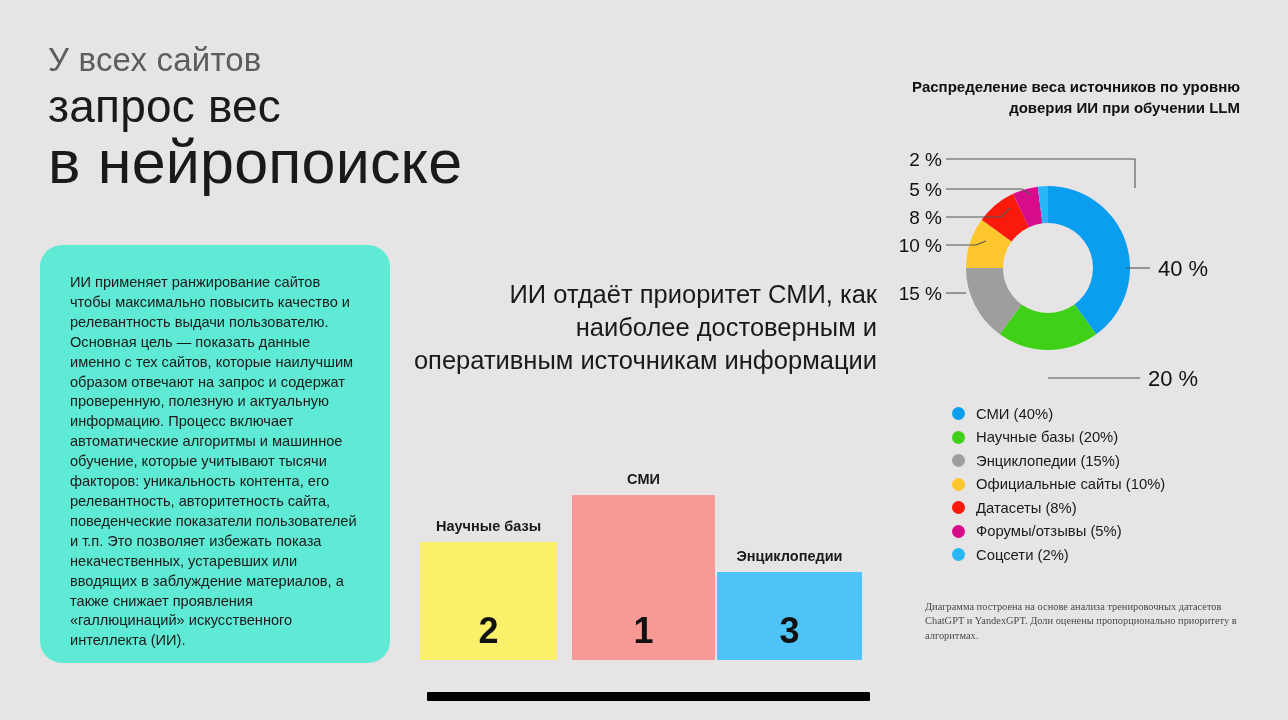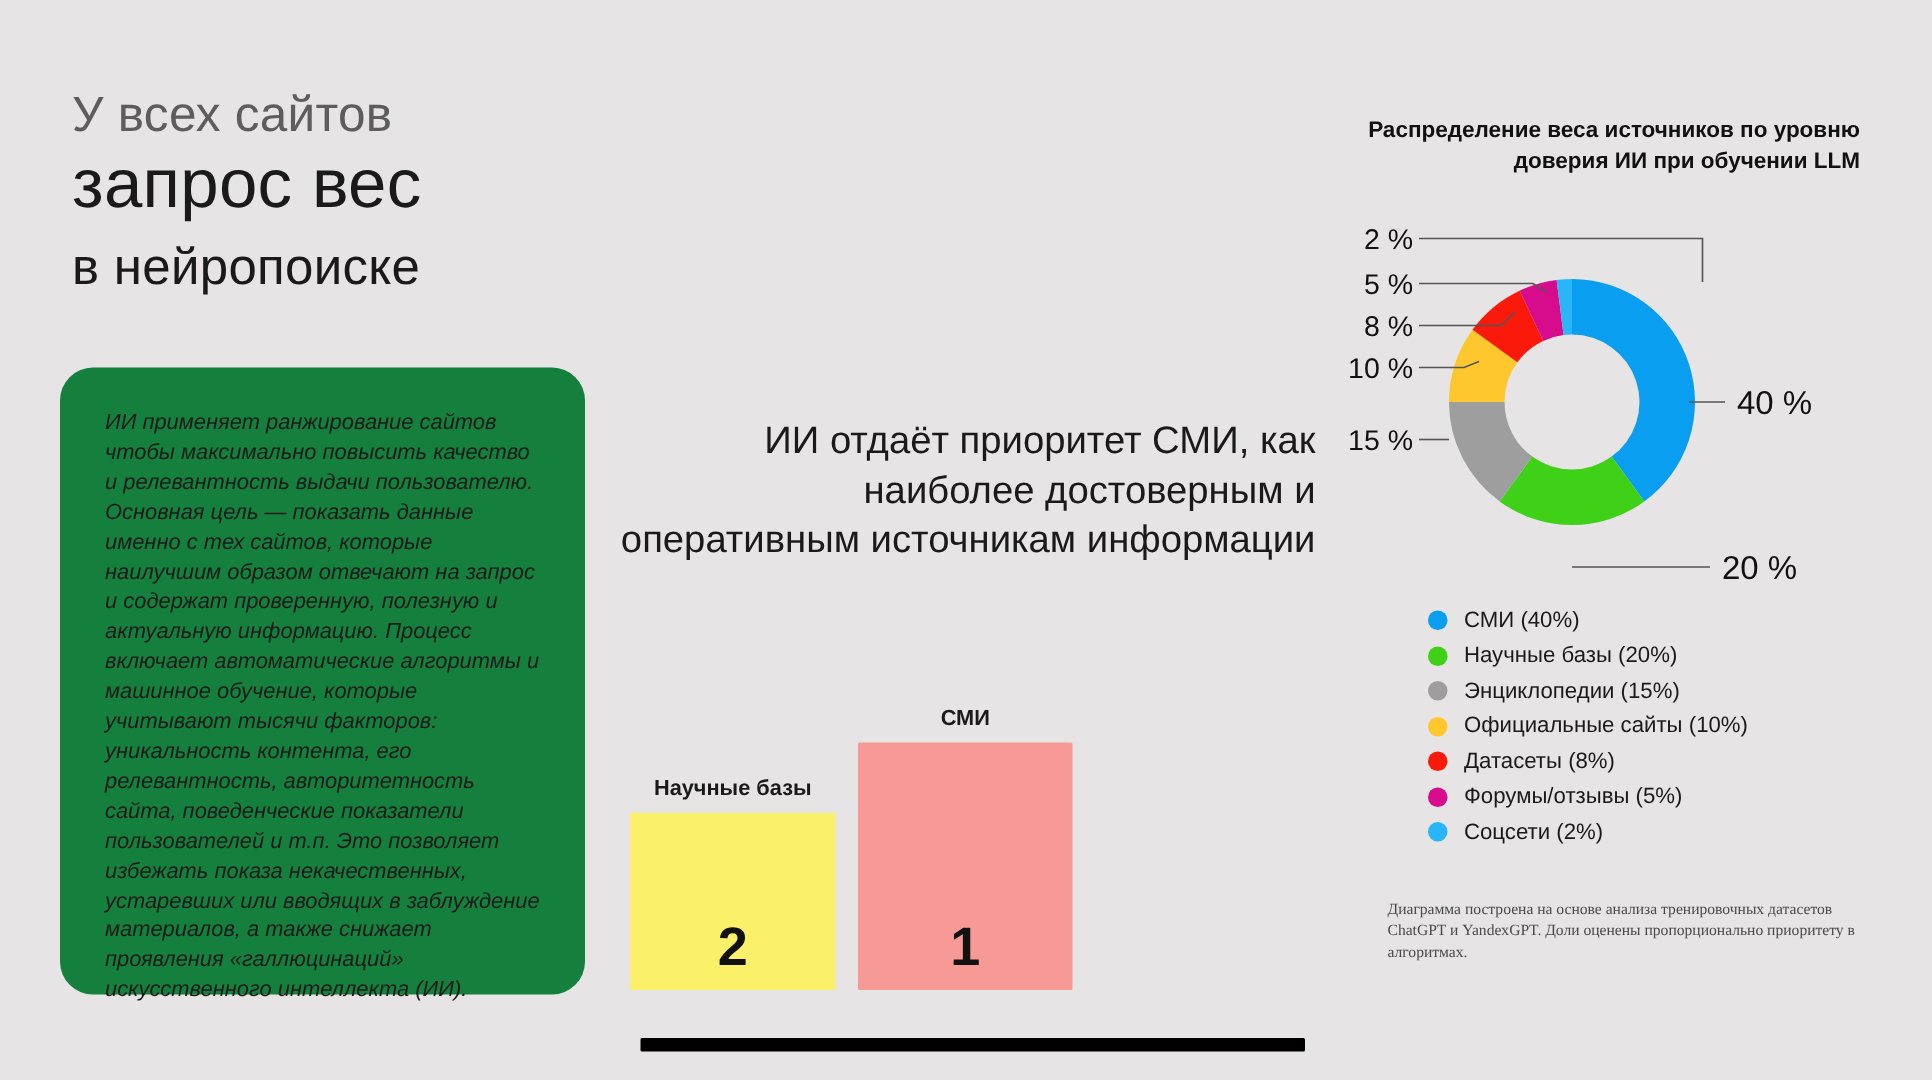--- a/index.html
+++ b/index.html
@@ -13,57 +13,56 @@
     font-family: "Liberation Sans", sans-serif;
     overflow: hidden;
     position: relative;
     color: #111;
   }
 
   
   #heading {
     position: absolute;
     left: 48px;
-    top: 56px;
+    top: 40px;
     width: 620px;
   }
   #heading .line1 {
     font-size: 33px;
     line-height: 40px;
     font-weight: 300;
     color: #5d5d5d;
     letter-spacing: 0.2px;
   }
   #heading .line2 {
     font-size: 46px;
     line-height: 52px;
     font-weight: 300;
     color: #1a1a1a;
     letter-spacing: 0.2px;
   }
   #heading .line3 {
-    font-size: 34px;
+    font-size: 61px;
     line-height: 60px;
     font-weight: 300;
     color: #1a1a1a;
     letter-spacing: 0.2px;
   }
 
   
   #text-card {
     position: absolute;
     left: 40px;
     top: 245px;
     width: 350px;
     height: 418px;
-    background: #15803d;
+    background: #5eead4;
     border-radius: 22px;
     box-sizing: border-box;
     padding: 28px 26px 22px 30px;
-    font-style: italic;
   }
   #text-card p {
     margin: 0;
     font-size: 14.6px;
     line-height: 19.9px;
     color: #1a1a1a;
   }
 
   
   #center-title {
@@ -205,20 +204,25 @@
     <div class="bar-rect" style="height:118px; background:#fbf06a;"></div>
     <div class="bar-value">2</div>
   </div>
 
   <div class="bar-col" style="left:152px; width:143px; height:205px;">
     <div class="bar-label" style="bottom:173px;">СМИ</div>
     <div class="bar-rect" style="height:165px; background:#f79a96;"></div>
     <div class="bar-value">1</div>
   </div>
 
+  <div class="bar-col" style="left:297px; width:145px; height:205px;">
+    <div class="bar-label" style="bottom:96px;">Энциклопедии</div>
+    <div class="bar-rect" style="height:88px; background:#4ec3f7;"></div>
+    <div class="bar-value">3</div>
+  </div>
 
 </div>
 
 <div id="baseline"></div>
 
 <div id="donut-title">Распределение веса источников по уровню доверия ИИ при обучении LLM</div>
 
 <div id="donut-wrap">
   <svg width="360" height="270" viewBox="0 0 360 270">
 

